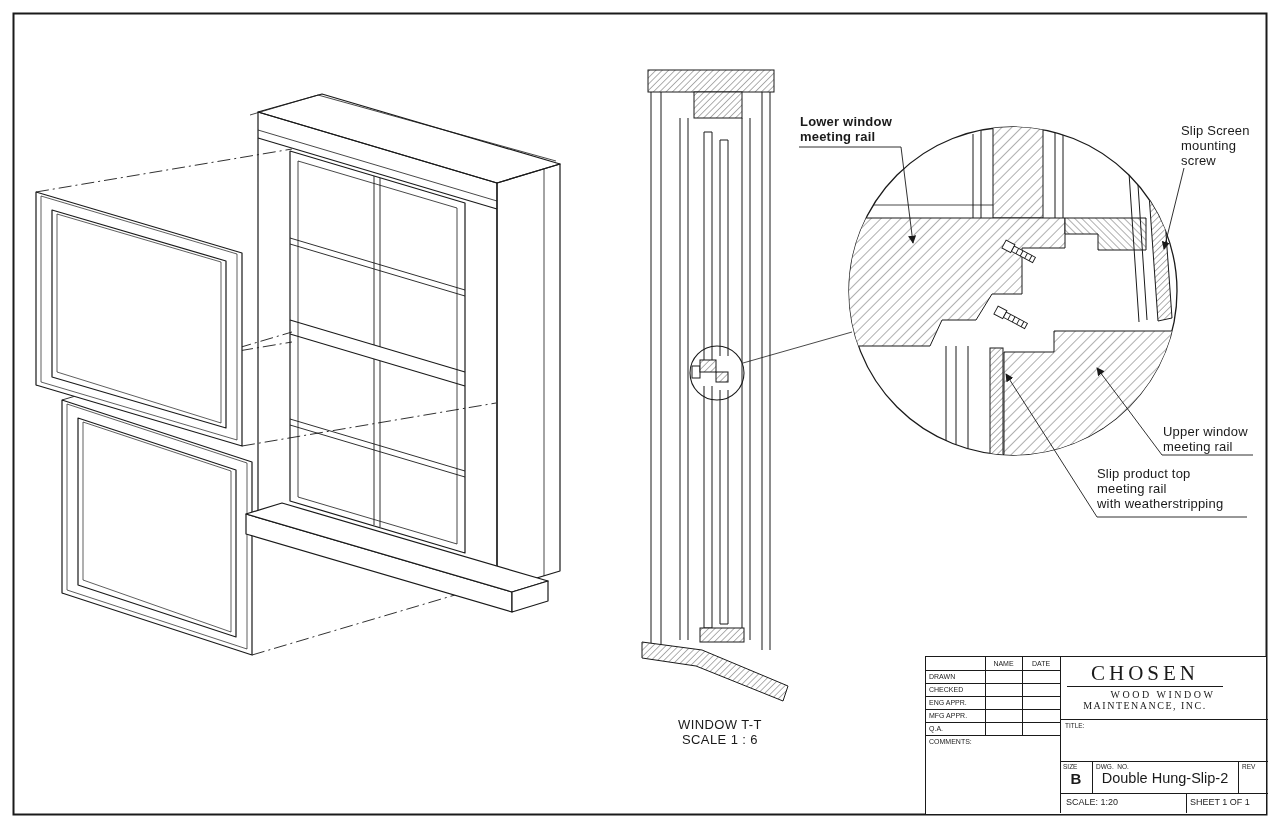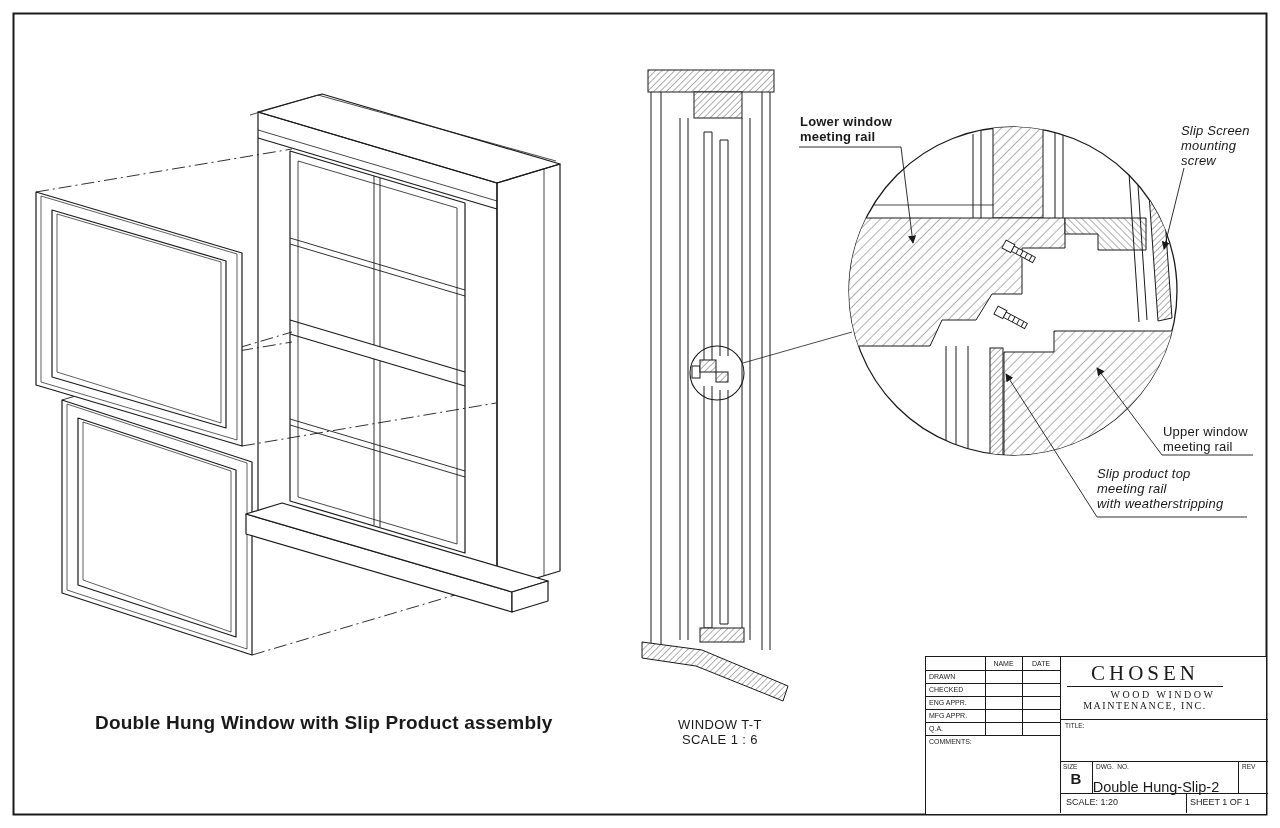--- a/index.html
+++ b/index.html
@@ -192,36 +192,35 @@
       <line x1="799" y1="147" x2="901" y2="147"></line>
       <line x1="901" y1="147" x2="913" y2="243" marker-end="url(#arw)"></line>
       <line x1="1184" y1="168" x2="1164" y2="249" marker-end="url(#arw)"></line>
       <line x1="1253" y1="455" x2="1162" y2="455"></line>
       <line x1="1162" y1="455" x2="1097" y2="368" marker-end="url(#arw)"></line>
       <line x1="1247" y1="517" x2="1097" y2="517"></line>
       <line x1="1097" y1="517" x2="1006" y2="374" marker-end="url(#arw)"></line>
     </g>
   </svg>
 
-  <div class="txt caption" style="left:95px; top:712px;">Double Hung Window with Slip Product assembly</div>
 
   <div class="txt view-label" style="left:640px; top:717px; width:160px;">
     <div>WINDOW T-T</div>
     <div>SCALE 1 : 6</div>
   </div>
 
 
   <div class="txt ann" style="left:800px; top:114px;font-weight:bold;">Lower window
 meeting rail</div>
-  <div class="txt ann" style="left:1181px; top:123px;font-style:italic;">Slip Screen
+  <div class="txt ann" style="left:1181px; top:123px;">Slip Screen
 mounting
 screw</div>
   <div class="txt ann" style="left:1163px; top:424px;">Upper window
 meeting rail</div>
-  <div class="txt ann" style="left:1097px; top:466px;font-style:italic;">Slip product top
+  <div class="txt ann" style="left:1097px; top:466px;">Slip product top
 meeting rail
 with weatherstripping</div>
 
   <div class="tb">
 
     <div class="tb-line" style="left:134px; top:0; height:156px;"></div>
     <div class="tb-line" style="left:59px; top:0; height:78px;"></div>
     <div class="tb-line" style="left:96px; top:0; height:78px;"></div>
     <div class="tb-hline" style="left:0; top:13px; width:134px;"></div>
     <div class="tb-hline" style="left:0; top:26px; width:134px;"></div>
@@ -251,19 +250,19 @@
     <div class="tb-hline" style="left:134px; top:104px; width:208px;"></div>
     <div class="tb-hline" style="left:134px; top:136px; width:208px;"></div>
     <div class="tb-line" style="left:166px; top:104px; height:32px;"></div>
     <div class="tb-line" style="left:312px; top:104px; height:32px;"></div>
     <div class="tb-line" style="left:260px; top:136px; height:20px;"></div>
 
     <span class="tb-tiny" style="left:139px; top:65px;">TITLE:</span>
     <span class="tb-tiny" style="left:137px; top:106px;">SIZE</span>
     <span style="left:134px; top:113px; width:32px; text-align:center; font-size:15px; font-weight:bold;">B</span>
     <span class="tb-tiny" style="left:170px; top:106px; white-space:pre;">DWG.  NO.</span>
-    <span style="left:157px; top:113px; width:146px; text-align:center; font-size:14.5px;margin-top:9px;">Double Hung-Slip-2</span>
+    <span style="left:166px; top:113px; width:146px; text-align:center; font-size:14.5px;">Double Hung-Slip-2</span>
     <span class="tb-tiny" style="left:316px; top:106px;">REV</span>
     <span style="left:140px; top:140px; font-size:9px;">SCALE: 1:20</span>
     <span style="left:264px; top:140px; font-size:9px;">SHEET 1 OF 1</span>
   </div>
 
 </div>
 
 </body></html>

